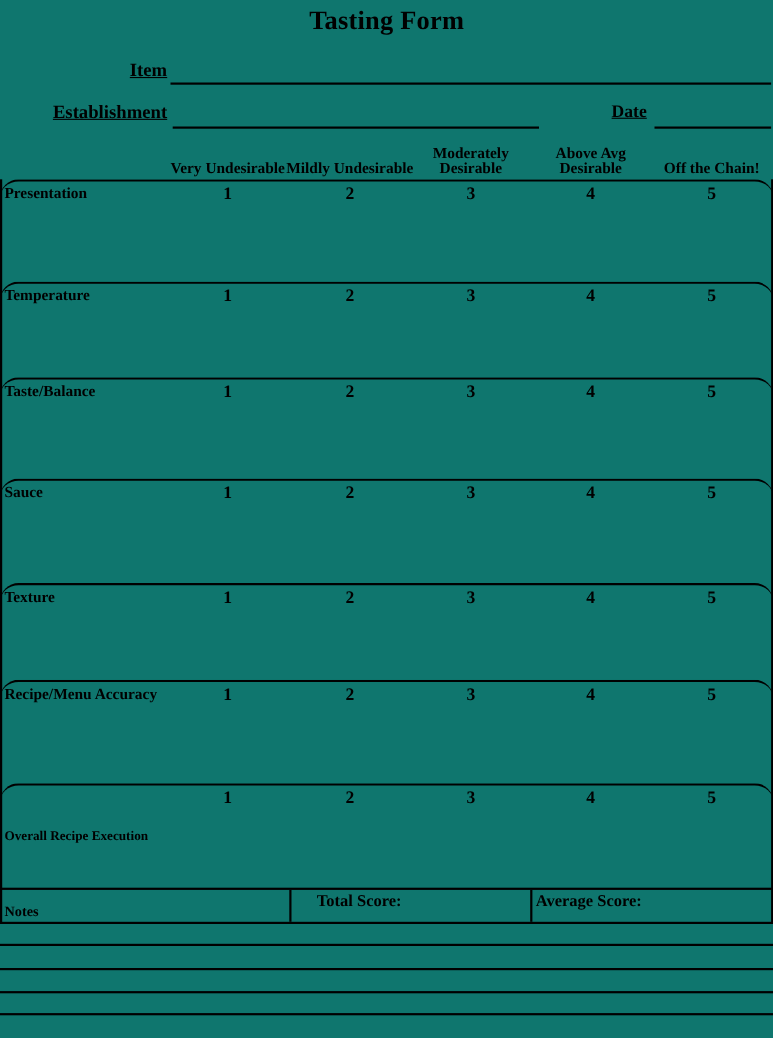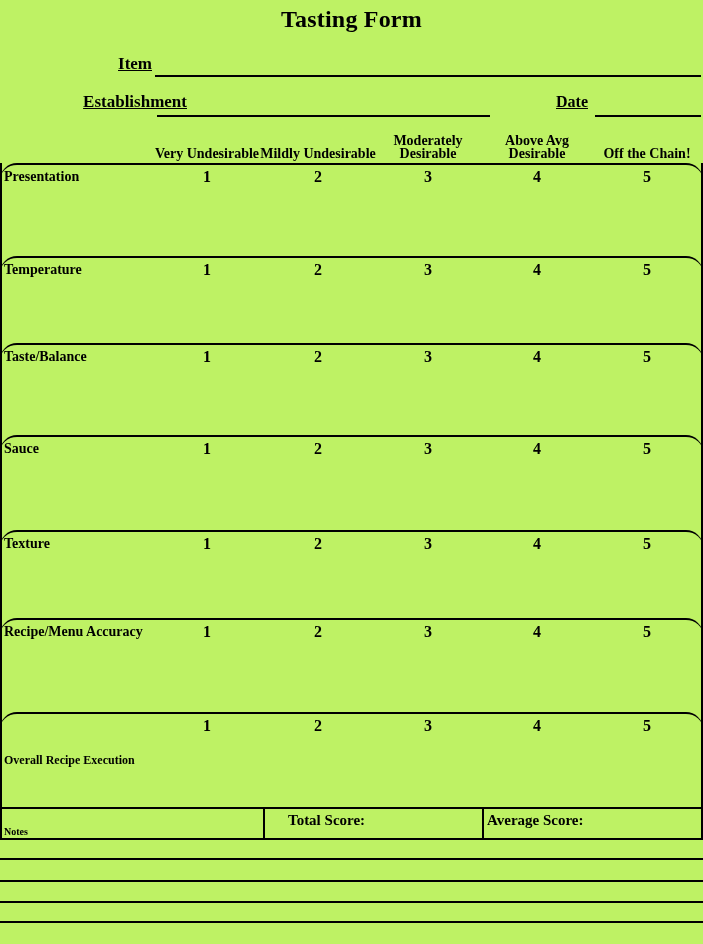--- a/index.html
+++ b/index.html
@@ -1,39 +1,39 @@
 <!DOCTYPE html>
 <html><head>
 <meta charset="utf-8">
 <style>
   html, body { margin: 0; padding: 0; background: #ffffff; }
   .page {
     position: relative;
     width: 703px;
     height: 944px;
-    background: #bef264;
+    background: #0f766e;
     color: #000000;
     font-family: "Liberation Serif", serif;
     font-weight: bold;
     overflow: hidden;
   }
   .abs { position: absolute; }
 
   
   .title {
     top: 6px; left: 0; width: 703px;
     text-align: center;
     font-size: 24px;
     letter-spacing: 0.2px;
   }
 
   
   .f-label { font-size: 17px; text-decoration: underline; }
   .item-label { top: 54px; left: 0; width: 152px; text-align: right; }
-  .est-label  { top: 92px; left: 0; width: 152px; text-align: right; padding-left: 35px; }
+  .est-label  { top: 92px; left: 0; width: 152px; text-align: right; }
   .date-label { top: 93px; left: 556px; font-size: 16px; }
 
   
   .hline { background: #000; height: 2px; }
   .item-line { top: 75px;  left: 155px; width: 546px; }
   .est-line  { top: 115px; left: 157px; width: 333px; }
   .date-line { top: 115px; left: 595px; width: 106px; }
 
   
   .hdr-row { top: 126px; left: 0; width: 703px; height: 36px; }
@@ -101,21 +101,21 @@
   .notes-row {
     top: 807px; left: 0;
     width: 703px; height: 33px;
     border-top: 2px solid #000;
     border-bottom: 2px solid #000;
     box-sizing: border-box;
   }
   .vdiv { position: absolute; top: 0; width: 2px; height: 29px; background: #000; }
   .vdiv.d1 { left: 263px; }
   .vdiv.d2 { left: 482px; }
-  .notes-label { position: absolute; left: 4px; bottom: 1px; font-size: 10px; margin-top: 40px; }
+  .notes-label { position: absolute; left: 4px; bottom: 1px; font-size: 13px; margin-top: 40px; }
   .total-label { position: absolute; left: 288px; top: 3px; font-size: 15px; }
   .avg-label   { position: absolute; left: 487px; top: 3px; font-size: 15px; }
   .score-fill  { position: absolute; top: 0; height: 29px; }
   .total-fill  { left: 380px; width: 100px; }
   .avg-fill    { left: 600px; width: 100px; }
   .notes-fill  { left: 60px;  width: 200px; height: 29px; top: 0; position: absolute; }
 
   
   .note-line { left: 0; width: 703px; height: 2px; background: #000; }
   .nl1 { top: 858px; }

